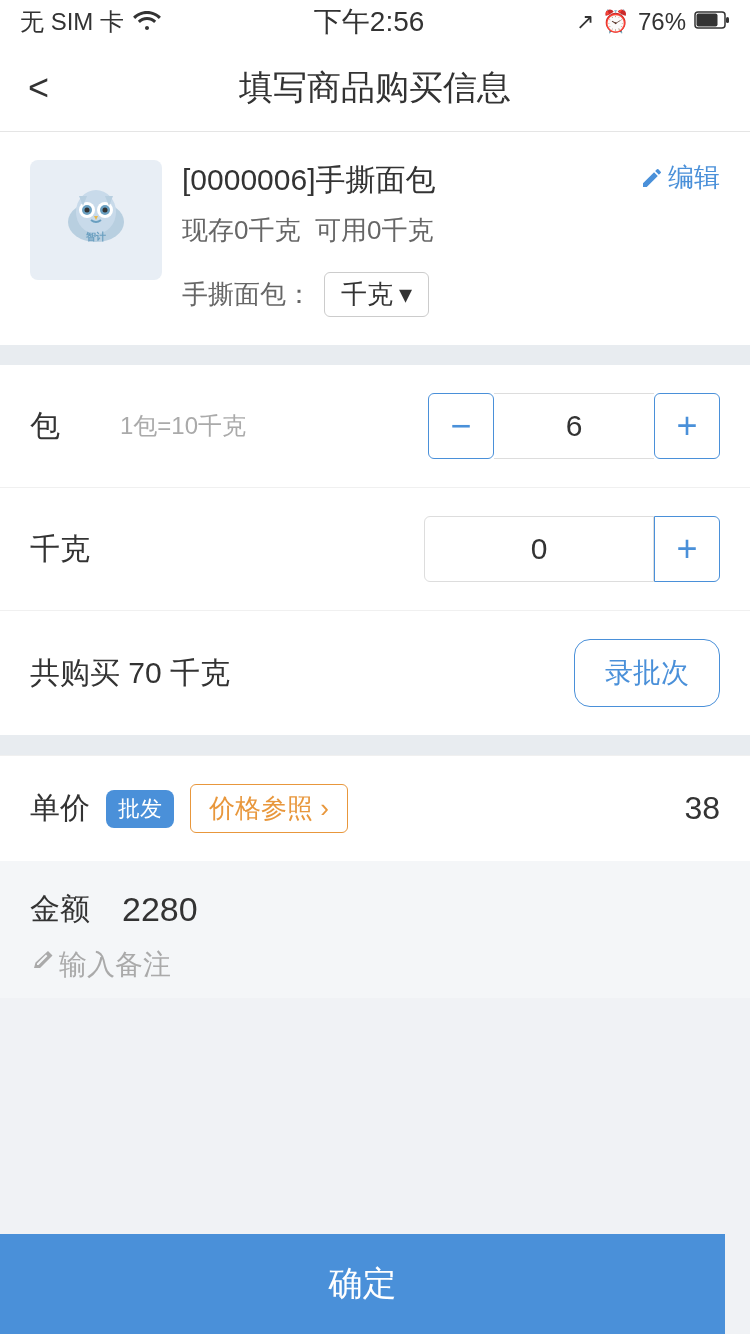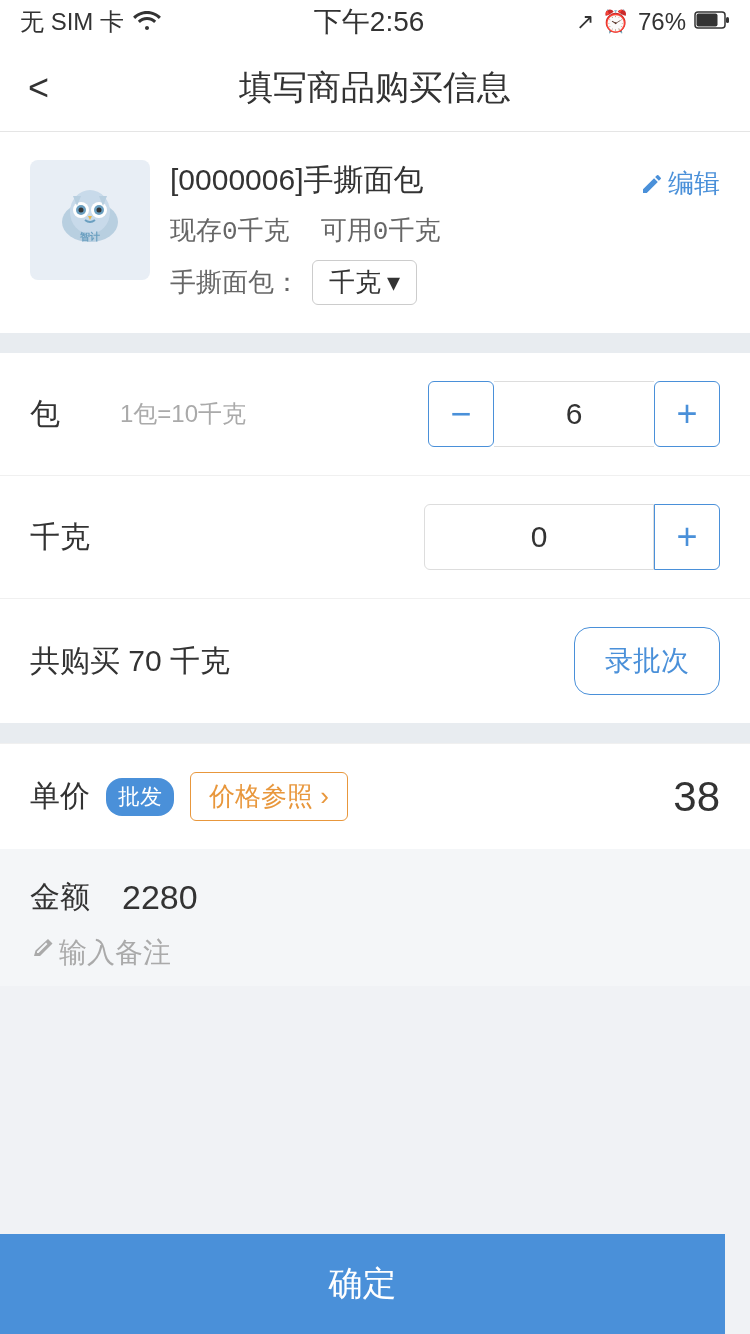--- a/index.html
+++ b/index.html
@@ -55,57 +55,56 @@
 
     
     .product-card {
       background: #fff;
       padding: 28px 30px;
       display: flex;
       align-items: flex-start;
       gap: 20px;
     }
     .product-image {
-      width: 120px;
+      width: 132px;
       height: 120px;
       background: #e8eef5;
       border-radius: 8px;
       display: flex;
       align-items: center;
       justify-content: center;
       flex-shrink: 0;
     }
     .owl-icon {
       color: #8aaccf;
       font-size: 50px;
     }
     .product-info { flex: 1; }
     .product-name-row {
       display: flex;
       justify-content: space-between;
-      align-items: flex-end;
+      align-items: flex-start;
       margin-bottom: 12px;
     }
     .product-name {
       font-size: 30px;
       font-weight: 500;
       color: #333;
     }
     .edit-btn {
       font-size: 26px;
       color: #4a90d9;
       display: flex;
       align-items: center;
       gap: 4px;
     }
     .product-stock {
       font-size: 26px;
       color: #666;
-      margin-bottom: 12px;
-      font-family: Liberation Mono, monospace;
+      margin-bottom: 24px;
     }
     .product-unit-row {
       display: flex;
       align-items: center;
       gap: 12px;
       font-size: 26px;
       color: #666;
     }
     .unit-selector {
       border: 1px solid #ccc;
@@ -238,37 +237,37 @@
     }
     .price-label {
       font-size: 30px;
       color: #333;
     }
     .price-tag {
       background: #4a90d9;
       color: #fff;
       font-size: 22px;
       padding: 4px 12px;
-      border-radius: 16px;
+      border-radius: 8px;
     }
     .price-ref-btn {
       border: 1.5px solid #e8973c;
       border-radius: 6px;
       padding: 6px 18px;
       font-size: 26px;
       color: #e8973c;
       background: #fff;
       display: flex;
       align-items: center;
       gap: 6px;
       cursor: pointer;
     }
     .price-value {
       margin-left: auto;
-      font-size: 42px;
+      font-size: 32px;
       color: #333;
       font-weight: 500;
     }
 
     
     .amount-section {
       background: #f4f6f8;
       padding: 28px 30px 14px;
     }
     .amount-row {

